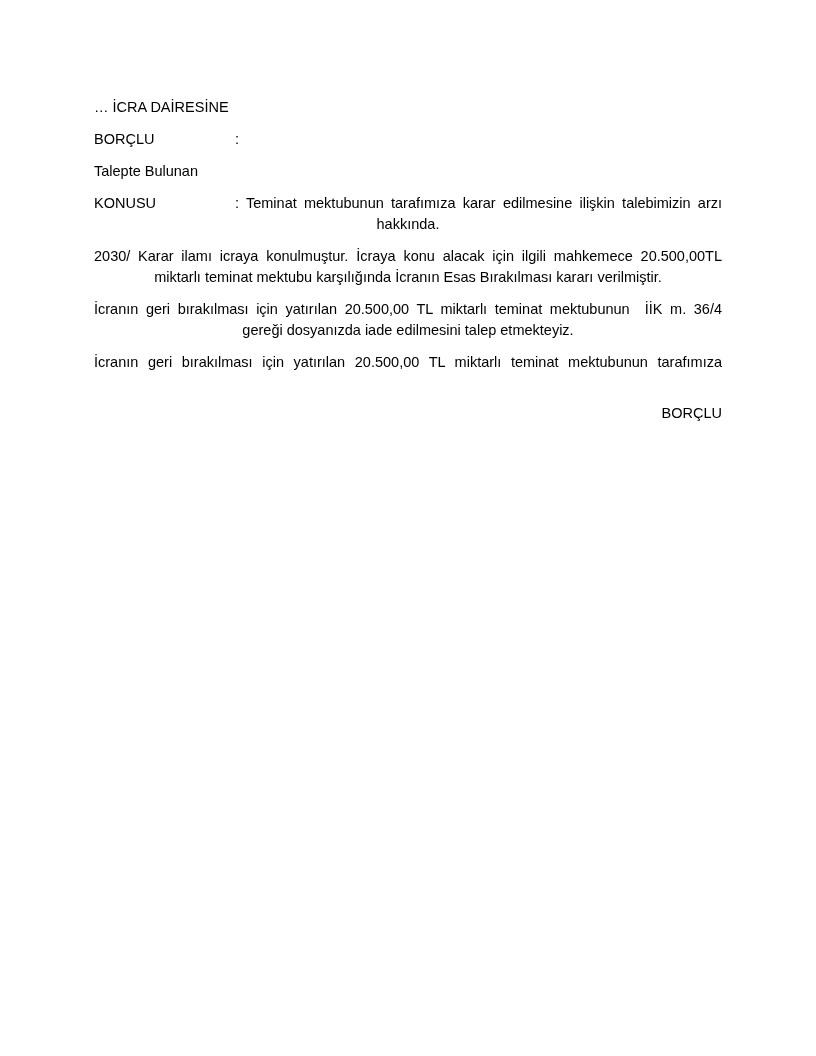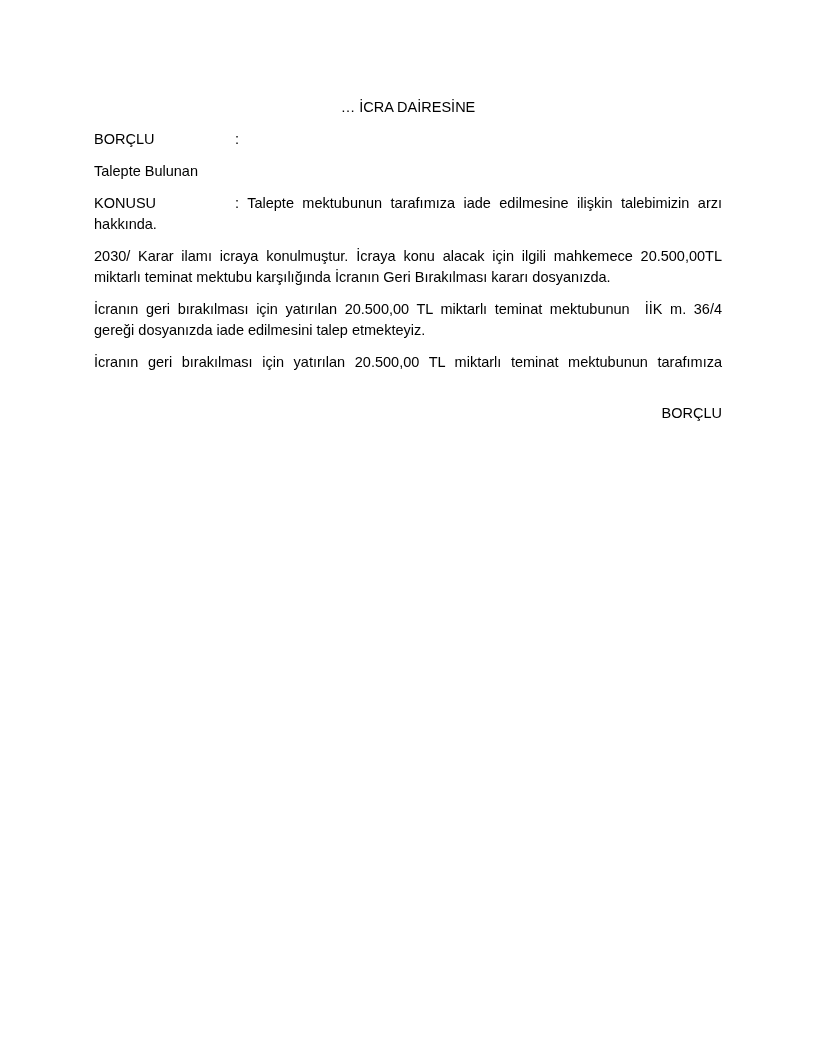--- a/index.html
+++ b/index.html
@@ -20,24 +20,25 @@
     box-sizing: border-box;
     width: 816px;
     height: 1056px;
     padding: 97px 94px 0 94px;
     background: #ffffff;
   }
   .para {
     margin: 0 0 11px 0;
   }
   .title {
-    text-align: center;
+    text-align: left;
   }
   .line {
     display: block;
+    text-align: center;
   }
   .just {
     text-align: justify;
     text-align-last: justify;
   }
   .tab-label {
     display: inline-block;
     width: 141px;
     text-align: left;
   }
@@ -52,27 +53,27 @@
 <div class="page">
 
   <div class="para title">… İCRA DAİRESİNE</div>
 
 
   <div class="para"><span class="tab-label">BORÇLU</span><span>:</span></div>
 
   <div class="para">Talepte Bulunan</div>
 
   <div class="para">
-    <div class="line just"><span class="tab-label">KONUSU</span><span>: Talepte mektubunun tarafımıza iade edilmesine ilişkin talebimizin arzı</span></div>
+    <div class="line just"><span class="tab-label">KONUSU</span><span>: Teminat mektubunun tarafımıza karar edilmesine ilişkin talebimizin arzı</span></div>
     <div class="line">hakkında.</div>
   </div>
 
   <div class="para">
     <div class="line just">2030/ Karar ilamı icraya konulmuştur. İcraya konu alacak için ilgili mahkemece 20.500,00TL</div>
-    <div class="line">miktarlı teminat mektubu karşılığında İcranın Geri Bırakılması kararı dosyanızda.</div>
+    <div class="line">miktarlı teminat mektubu karşılığında İcranın Esas Bırakılması kararı verilmiştir.</div>
   </div>
 
   <div class="para">
     <div class="line just">İcranın geri bırakılması için yatırılan 20.500,00 TL miktarlı teminat mektubunun &nbsp;İİK m. 36/4</div>
     <div class="line">gereği dosyanızda iade edilmesini talep etmekteyiz.</div>
   </div>
 
 
   <div class="para">
     <div class="line just">İcranın geri bırakılması için yatırılan 20.500,00 TL miktarlı teminat mektubunun tarafımıza</div>

